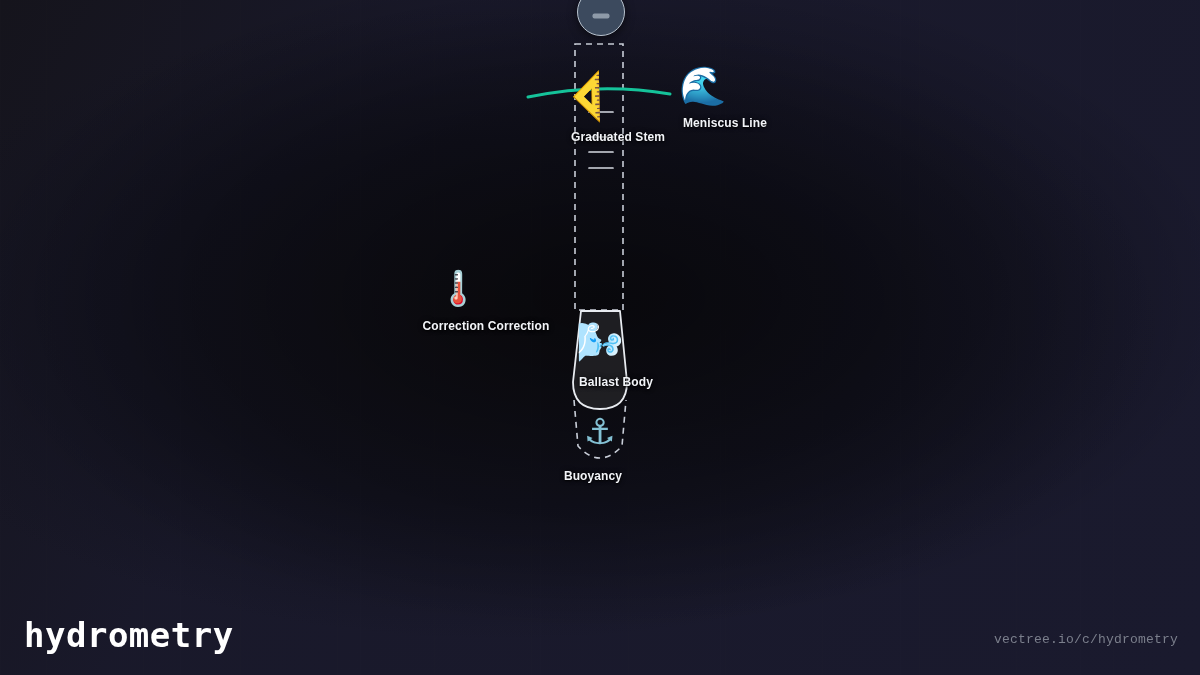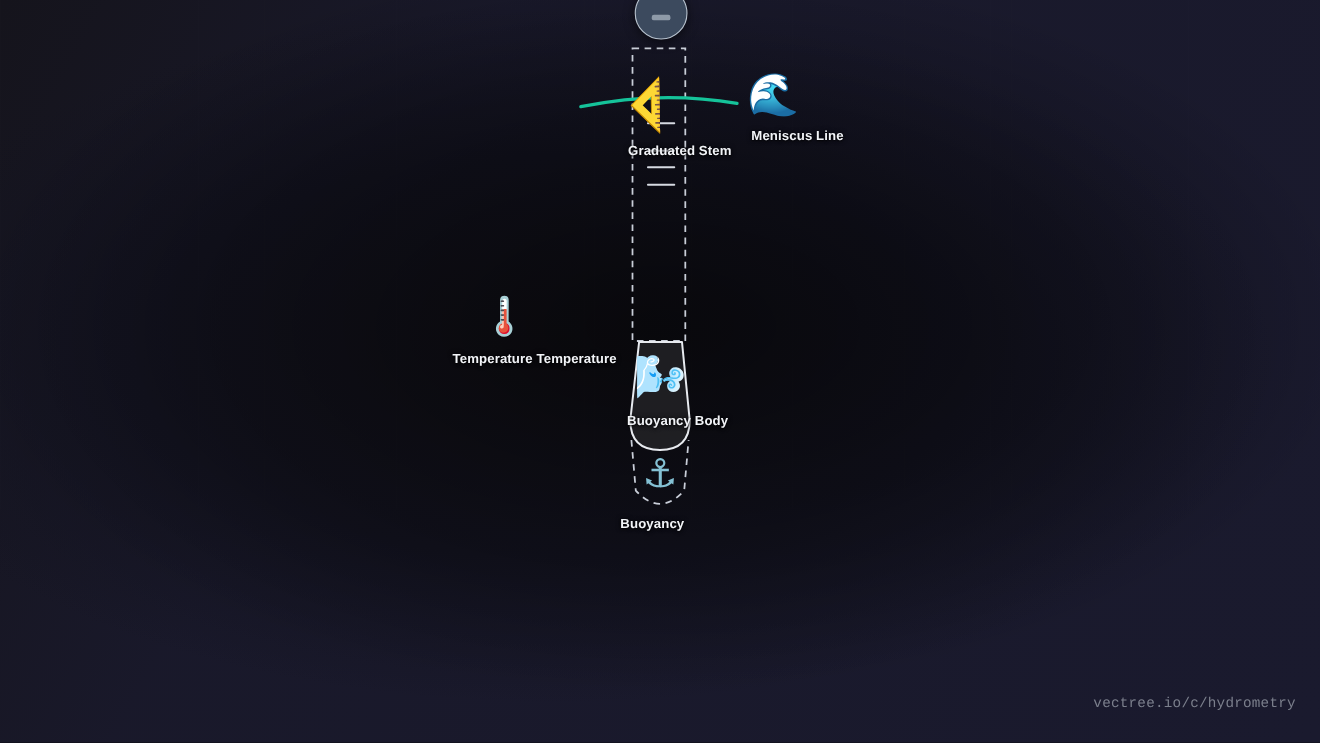--- a/index.html
+++ b/index.html
@@ -180,27 +180,28 @@
     <div class="emoji" style="left:459px; top:288px; font-size:34px;">🌡️</div>
 
     <div class="emoji" style="left:600px; top:342px; font-size:38px;">🌬️</div>
 
     <div class="emoji" style="left:600px; top:432px; font-size:36px; color:#84c1d4;">⚓</div>
 
     <div class="node-label" style="left:618px; top:130px;text-align:right;">Graduated Stem</div>
 
     <div class="node-label" style="left:725px; top:116px;">Meniscus Line</div>
 
-    <div class="node-label" style="left:486px; top:319px;">Temperature Temperature</div>
-
-    <div class="node-label" style="left:616px; top:375px;">Buoyancy Body</div>
+    <div class="node-label" style="left:486px; top:319px;">Correction Correction</div>
+
+    <div class="node-label" style="left:616px; top:375px;">Ballast Body</div>
 
     <div class="node-label" style="left:593px; top:469px;">Buoyancy</div>
   </div>
 
   <div id="footer">
 
 
+    <div id="page-title">hydrometry</div>
 
     <div id="footer-url">vectree.io/c/hydrometry</div>
   </div>
 
 </div>
 
 </body></html>

